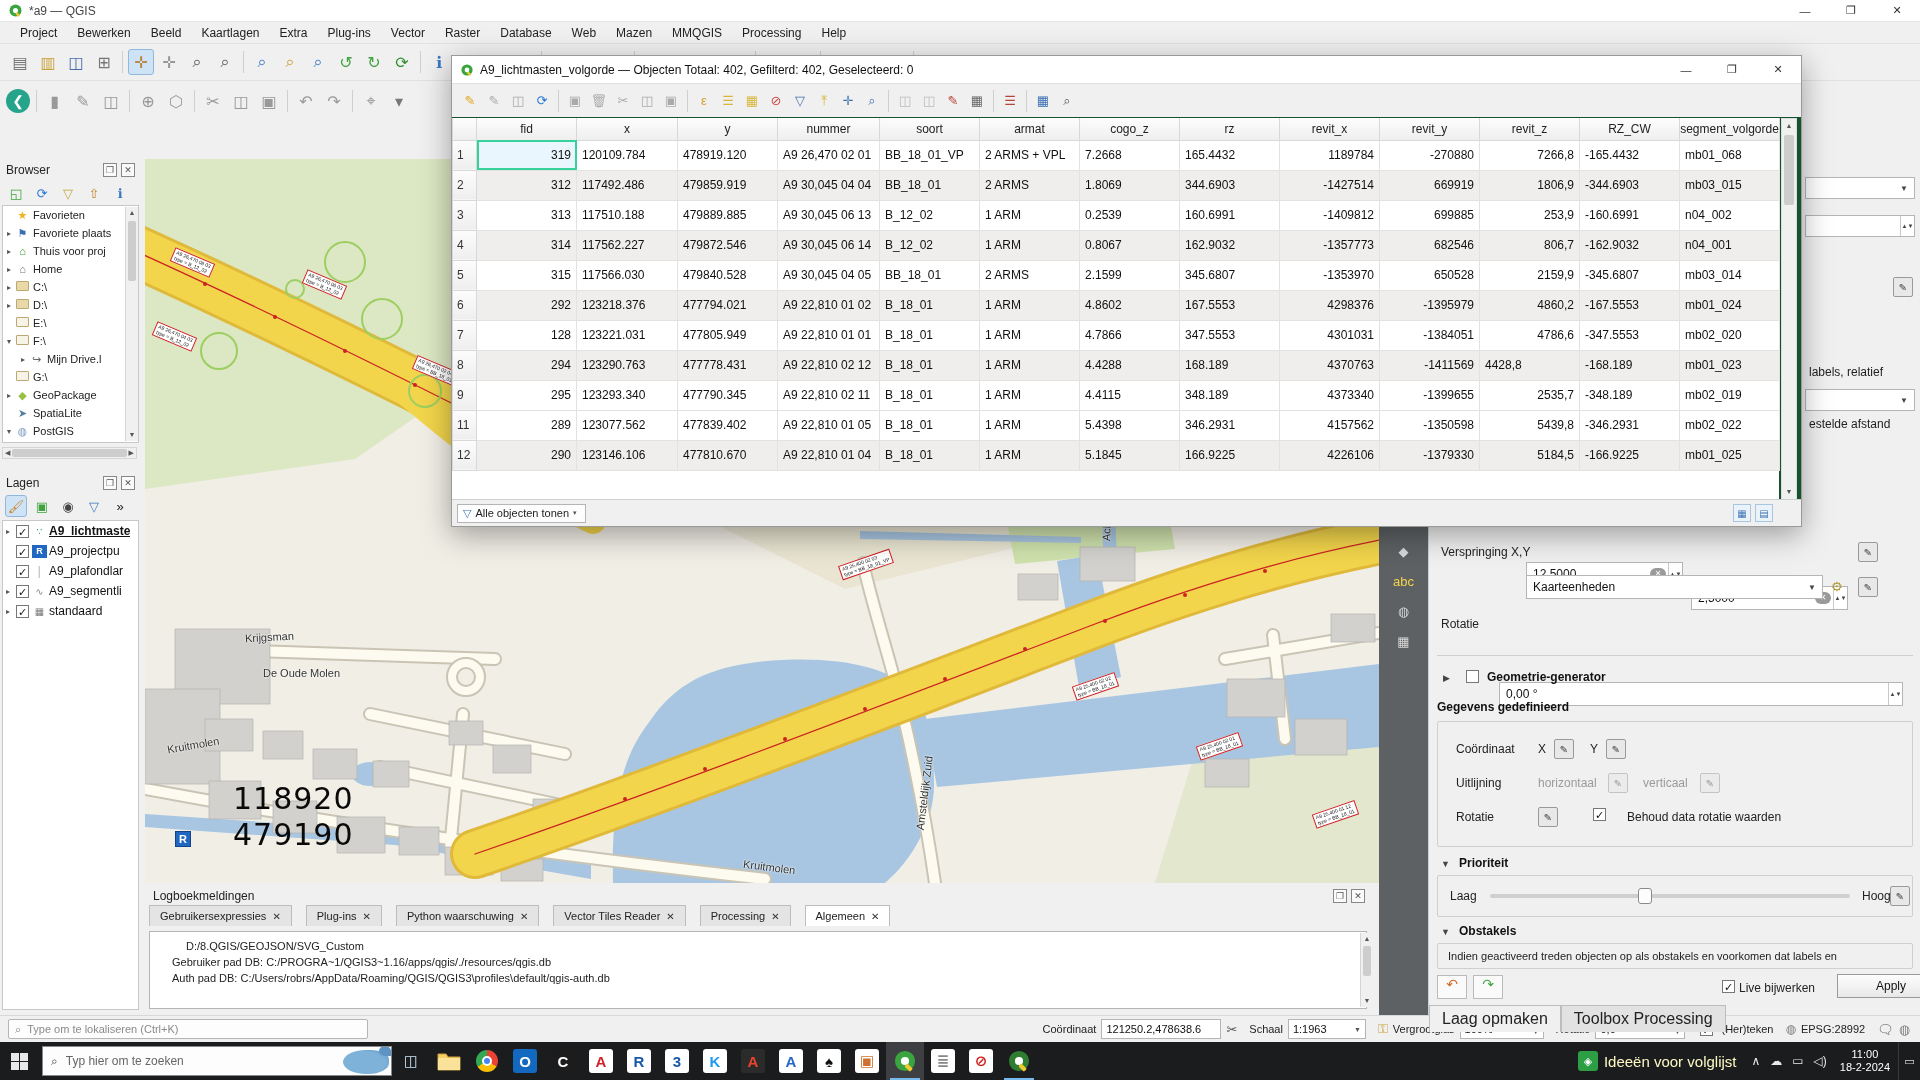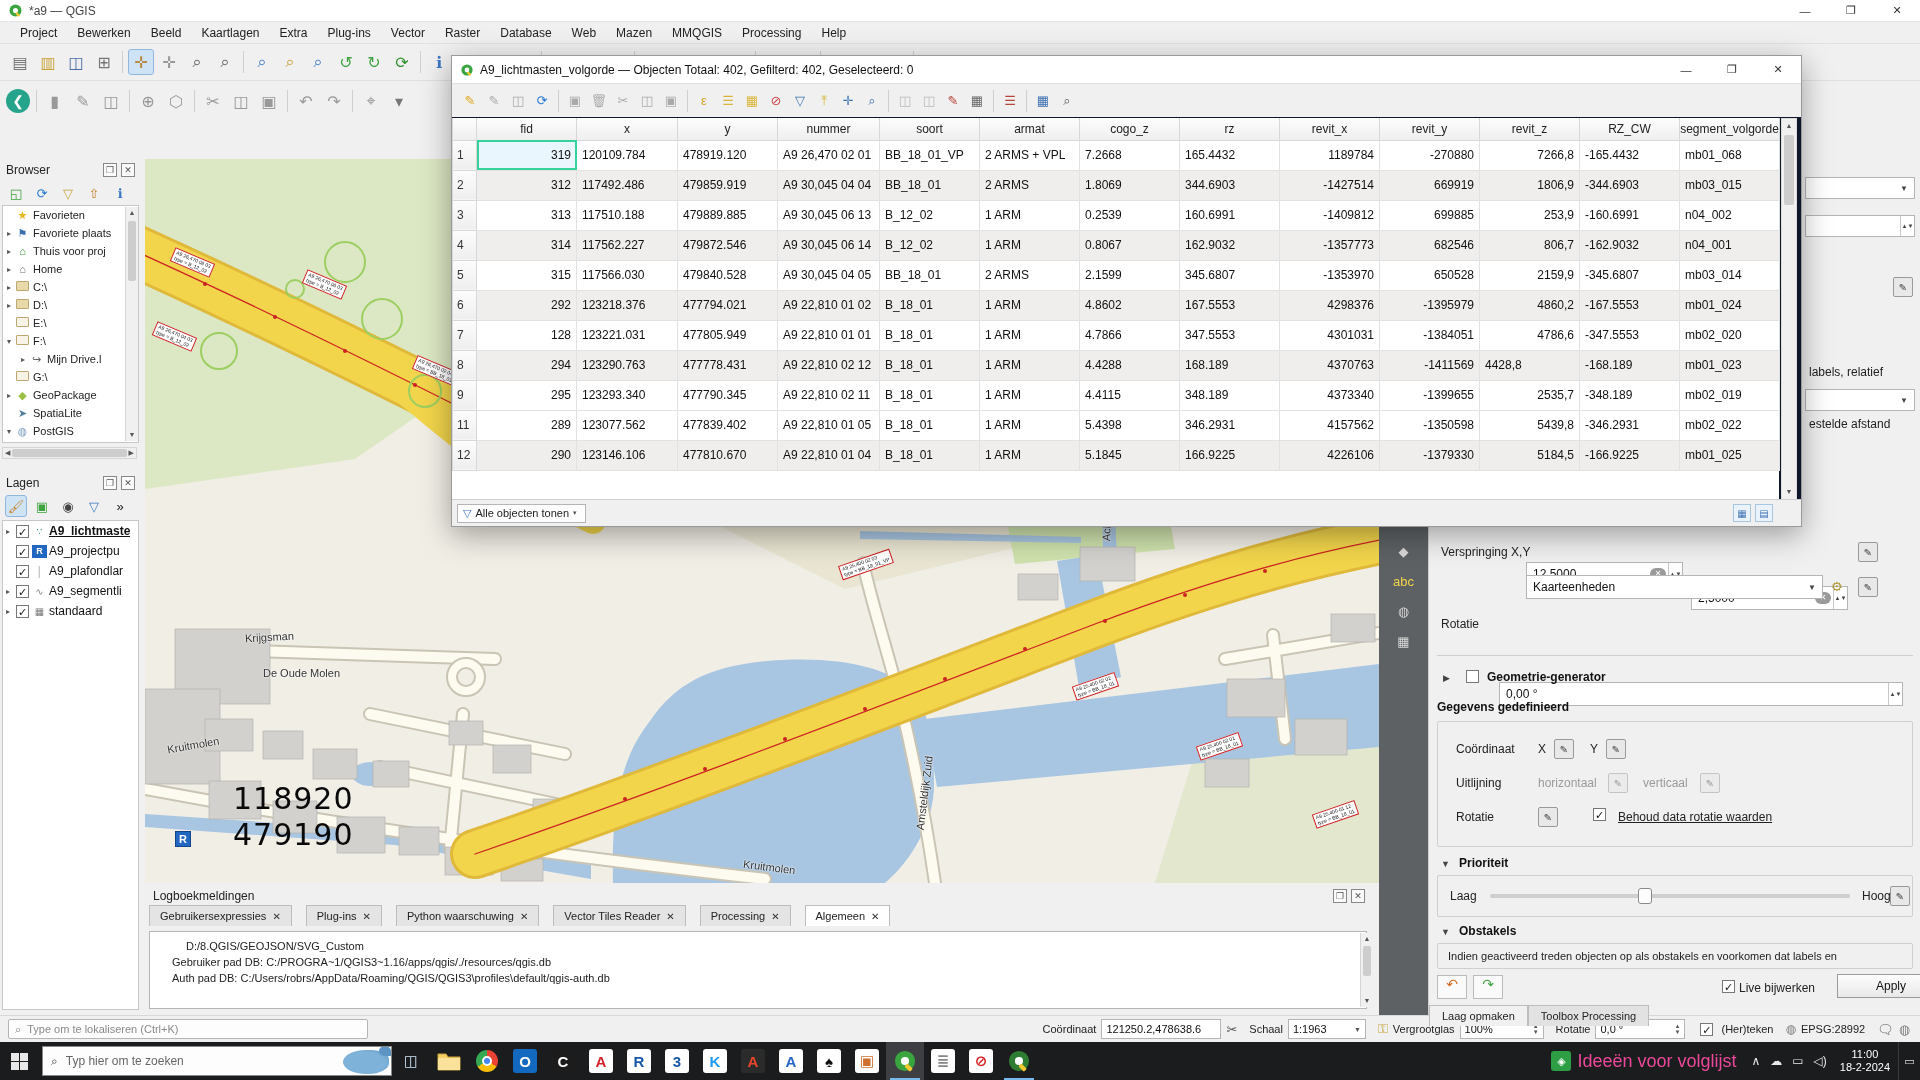--- a/index.html
+++ b/index.html
@@ -39,21 +39,21 @@
   .hsb { position:absolute; height:12px; background:#f0f0f0; border:1px solid #d5d5d5; display:flex; align-items:center; justify-content:space-between; font-size:7px; color:#555; padding:0 2px; }
   .layer-row { display:flex; align-items:center; height:20px; font-size:12px; color:#111; }
   .chk { width:13px; height:13px; border:1px solid #777; background:#fff; font-size:11px; line-height:12px; text-align:center; color:#111; margin:0 3px; flex:0 0 13px; }
   
   #map { left:145px; top:159px; width:1234px; height:724px; overflow:hidden; background:#f1eee6; }
   .maplabel { position:absolute; font-size:11px; color:#333; white-space:nowrap; text-shadow:0 0 2px #fff,0 0 2px #fff; }
   .featlabel { position:absolute; background:#fff; border:1px solid #cc2222; font-size:5px; line-height:5.5px; color:#222; padding:1px 2px; white-space:nowrap; }
   .bigcoord { position:absolute; font-size:30px; color:#0a0a0a; letter-spacing:1px; font-family:"DejaVu Sans",sans-serif; }
   .rmarker { position:absolute; width:16px; height:16px; background:#2166c0; color:#fff; font-size:11px; font-weight:bold; display:flex; align-items:center; justify-content:center; border:1px solid #114488; }
   
-  #attrwin { left:451px; top:55px; width:1351px; height:472px; background:#0f172a; border:1px solid #9a9a9a; box-shadow:0 8px 28px rgba(0,0,0,.35); z-index:50; }
+  #attrwin { left:451px; top:55px; width:1351px; height:472px; background:#14532d; border:1px solid #9a9a9a; box-shadow:0 8px 28px rgba(0,0,0,.35); z-index:50; }
   #attr-titlebar { height:28px; display:flex; align-items:center; background:#fff; border-bottom:1px solid #e0e0e0; }
   #attr-titlebar .ttext { font-size:12px; color:#111; margin-left:4px; }
   #attr-toolbar { height:33px; display:flex; align-items:center; padding-left:6px; background:#f0f0f0; }
   #attr-grid { position:absolute; left:0; top:62px; width:1327px; height:382px; background:#fff; }
   table.grid { border-collapse:collapse; table-layout:fixed; width:1327px; font-size:12px; }
   table.grid th { height:22px; background:linear-gradient(#fdfdfd,#eeeeee); border:1px solid #d8d8d8; border-top:none; font-weight:normal; color:#222; }
   table.grid td { height:30px; border:1px solid #e2e2e2; padding:0 5px; color:#111; overflow:hidden; white-space:nowrap; }
   table.grid td.gut { background:linear-gradient(#fdfdfd,#eeeeee); border-color:#d8d8d8; color:#333; text-align:left; padding-left:4px; }
   tr.even td { background:#efeeed; }
   tr.even td.gut, tr.odd td.gut { background:linear-gradient(#fdfdfd,#eeeeee); }
@@ -67,21 +67,21 @@
   #stylepanel { left:1428px; top:159px; width:492px; height:856px; background:#f0f0f0; z-index:4; border-left:1px solid #cfcfcf; }
   .sp-label { font-size:12px; color:#222; }
   .sp-bold { font-size:12px; font-weight:bold; color:#111; }
   .spin { background:#fff; border:1px solid #b5b5b5; height:24px; display:flex; align-items:center; font-size:12px; color:#111; padding-left:6px; position:relative; }
   .spin .clear { margin-left:auto; width:16px; height:12px; background:#9a9a9a; border-radius:6px; color:#fff; font-size:8px; line-height:12px; text-align:center; margin-right:16px; }
   .spin .ud { position:absolute; right:0; top:0; width:14px; height:100%; border-left:1px solid #c9c9c9; font-size:6px; color:#444; display:flex; flex-direction:column; align-items:center; justify-content:center; }
   .ddown { background:#fff; border:1px solid #b5b5b5; height:24px; display:flex; align-items:center; font-size:12px; color:#111; padding:0 6px; }
   .ddown .arr { margin-left:auto; font-size:8px; color:#444; }
   .ovr { width:20px; height:20px; border:1px solid #9a9a9a; background:#e8e8e8; font-size:10px; color:#444; display:flex; align-items:center; justify-content:center; border-radius:2px; }
   .groupbox { border:1px solid #cfcfcf; border-radius:2px; background:#f0f0f0; position:absolute; }
-  .sp-tab { font-size:11px; padding:4px 12px; border:1px solid #bdbdbd; border-bottom:none; background:#e2e2e2; color:#222; }
+  .sp-tab { font-size:16px; padding:4px 12px; border:1px solid #bdbdbd; border-bottom:none; background:#e2e2e2; color:#222; }
   .sp-tab.active { background:#f0f0f0; font-weight:normal; }
   .applybtn { border:1px solid #9a9a9a; background:linear-gradient(#fdfdfd,#e8e8e8); font-size:12px; padding:4px 38px; color:#111; }
   .slider-track { height:4px; background:#cfcfcf; border-radius:2px; position:relative; }
   .slider-handle { position:absolute; top:-6px; width:14px; height:16px; background:#fdfdfd; border:1px solid #8a8a8a; border-radius:3px; }
   
   #logpanel { left:145px; top:885px; width:1234px; height:130px; background:#f0f0f0; }
   .log-tab { display:flex; align-items:center; gap:6px; font-size:11px; padding:4px 10px; border:1px solid #bdbdbd; border-bottom:none; background:#e4e4e4; color:#222; }
   .log-tab.active { background:#fff; }
   .log-x { font-size:10px; color:#333; font-weight:bold; }
   #logbox { position:absolute; left:4px; top:46px; width:1218px; height:78px; background:#fff; border:1px solid #b5b5b5; font-size:11px; color:#222; padding:6px 0 0 22px; line-height:16px; }
@@ -541,21 +541,21 @@
     <div class="abs sp-label" style="left:152px;top:20px;">Y</div>
     <div class="abs ovr" style="left:168px;top:17px;">✎</div>
     <div class="abs sp-label" style="left:18px;top:54px;">Uitlijning</div>
     <div class="abs sp-label" style="left:100px;top:54px;color:#9a9a9a;">horizontaal</div>
     <div class="abs ovr" style="left:170px;top:51px;opacity:.5;">✎</div>
     <div class="abs sp-label" style="left:205px;top:54px;color:#9a9a9a;">verticaal</div>
     <div class="abs ovr" style="left:262px;top:51px;opacity:.5;">✎</div>
     <div class="abs sp-label" style="left:18px;top:88px;">Rotatie</div>
     <div class="abs ovr" style="left:100px;top:85px;">✎</div>
     <div class="abs chk" style="left:152px;top:86px;">✓</div>
-    <div class="abs sp-label" style="left:180px;top:88px;text-decoration:underline;">Behoud data rotatie waarden</div>
+    <div class="abs sp-label" style="left:189px;top:88px;">Behoud data rotatie waarden</div>
   </div>
   <div class="abs" style="left:12px;top:700px;font-size:9px;color:#444;">▼</div>
   <div class="abs sp-bold" style="left:30px;top:697px;">Prioriteit</div>
   <div class="groupbox" style="left:8px;top:716px;width:476px;height:42px;">
     <div class="abs sp-label" style="left:12px;top:13px;">Laag</div>
     <div class="abs slider-track" style="left:52px;top:18px;width:360px;">
         <div class="slider-handle" style="left:148px;"></div>
       </div>
     <div class="abs sp-label" style="left:424px;top:13px;">Hoog</div>
     <div class="abs ovr" style="left:452px;top:10px;">✎</div>
@@ -1025,21 +1025,21 @@
         <svg width="24" height="24" viewBox="0 0 20 20">
           <circle cx="10" cy="10" r="8.4" fill="#2e7d32"></circle>
           <circle cx="10" cy="10" r="3.4" fill="#fff"></circle>
           <rect x="12" y="12" width="6.5" height="3.6" rx="1" transform="rotate(45 12 12)" fill="#f0c832"></rect>
         </svg>
       </div>
     </div>
   <div style="margin-left:auto;display:flex;align-items:center;">
     <div style="display:flex;align-items:center;gap:6px;margin-right:10px;">
       <span style="width:20px;height:20px;background:#2e9e44;border-radius:3px;display:inline-flex;align-items:center;justify-content:center;color:#fff;font-size:11px;">◈</span>
-      <span style="color:#ec4899;font-size:18px;">Ideeën voor volglijst</span>
+      <span style="color:#fef9c3;font-size:15px;">Ideeën voor volglijst</span>
     </div>
     <span class="tray-ico">∧</span>
     <span class="tray-ico">☁</span>
     <span class="tray-ico">▭</span>
     <span class="tray-ico">◁)</span>
     <div id="clock">
       <div>11:00</div>
       <div>18-2-2024</div>
     </div>
     <div style="width:22px;height:38px;border-left:1px solid #3a3a3a;display:flex;align-items:center;justify-content:center;color:#ddd;font-size:11px;">▭</div>

